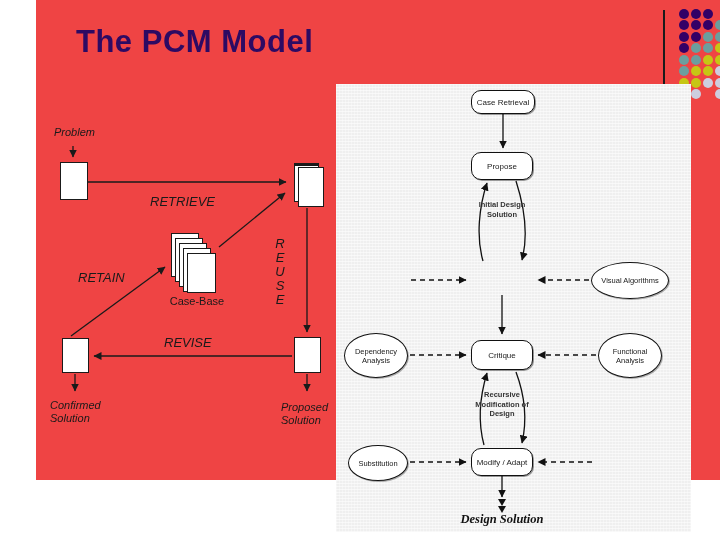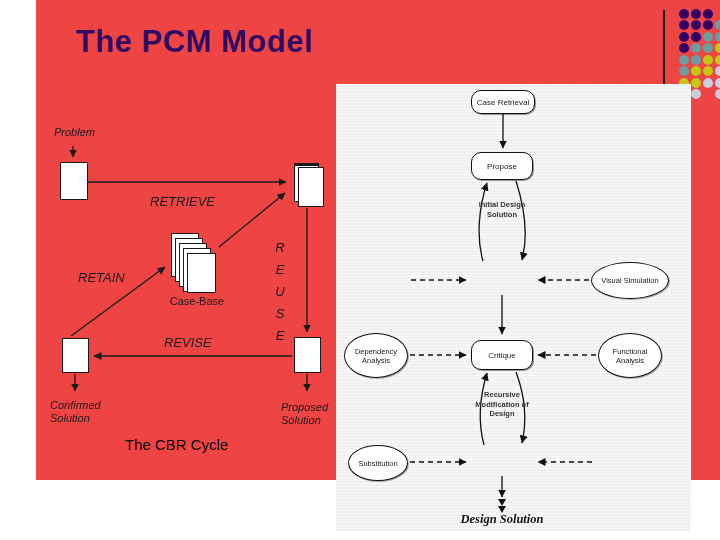--- a/index.html
+++ b/index.html
@@ -19,21 +19,21 @@
   .dot { width:10px; height:10px; border-radius:50%; display:block; }
 
   
   .cbr-svg, .panel-svg { position:absolute; left:0; top:0; pointer-events:none; }
   .rect { position:absolute; background:#fff; border:1.4px solid #1a1a1a; }
   .page { position:absolute; background:#fff; border:1.3px solid #1a1a1a; }
   .lbl { position:absolute; color:#1a1a1a; }
   .it { font-style:italic; }
   .cycle-word { font-size:13px; }
   .small-lbl { font-size:11px; }
-  .reuse { width:14px; word-break:break-all; line-height:22px; font-size:13px; text-align:center; }
+  .reuse { width:14px; word-break:break-all; line-height:14px; font-size:13px; text-align:center; }
   .caption { font-size:15px; color:#000; }
   .two-line { line-height:13px; }
 
   
   .panel { position:absolute; left:300px; top:84px; width:355px; height:448px;
     background-color:#efefef;
     background-image:
       repeating-linear-gradient(0deg, rgba(255,255,255,.55) 0 1px, transparent 1px 3px),
       repeating-linear-gradient(90deg, rgba(255,255,255,.35) 0 1px, transparent 1px 3px);
   }
@@ -203,21 +203,20 @@
   <div class="lbl it cycle-word" style="left:42px; top:270px;">RETAIN</div>
 
   <div class="lbl it cycle-word" style="left:128px; top:335px;">REVISE</div>
 
   <div class="rect" style="left:26px; top:338px; width:27px; height:35px;"></div>
   <div class="rect" style="left:258px; top:337px; width:27px; height:36px;"></div>
 
   <div class="lbl it small-lbl two-line" style="left:14px; top:399px; width:62px;">Confirmed Solution</div>
   <div class="lbl it small-lbl two-line" style="left:245px; top:401px; width:60px;">Proposed Solution</div>
 
-  <div class="lbl caption" style="left:89px; top:436px;">The CBR Cycle</div>
 
   <div class="panel" style="background-color: rgb(239, 239, 239);">
     <svg class="panel-svg" width="355" height="448" viewBox="0 0 355 448">
       <defs>
         <marker id="ah2" markerWidth="9" markerHeight="8" refX="7.5" refY="4" orient="auto" markerUnits="userSpaceOnUse">
           <path d="M0,0 L8,4 L0,8 z" fill="#111"></path>
         </marker>
       </defs>
       <g stroke="#111" stroke-width="1.3" fill="none">
 
@@ -238,25 +237,26 @@
         <path d="M256,378 L202,378" stroke-dasharray="5 4" marker-end="url(#ah2)"></path>
       </g>
 
       <polygon points="162,415 170,415 166,422" fill="#111"></polygon>
       <polygon points="162,422 170,422 166,429" fill="#111"></polygon>
     </svg>
 
     <div class="node" style="left:135px; top:6px; width:64px; height:24px;">Case Retrieval</div>
     <div class="node" style="left:135px; top:68px; width:62px; height:28px;">Propose</div>
     <div class="node" style="left:135px; top:256px; width:62px; height:30px;">Critique</div>
+    <div class="node" style="left:135px; top:364px; width:62px; height:28px;">Modify / Adapt</div>
 
     <div class="loop-lbl" style="left:142px; top:116px; width:48px;">Initial Design Solution</div>
     <div class="loop-lbl" style="left:136px; top:306px; width:60px;">Recursive Modification of Design</div>
 
-    <div class="ellipse" style="left:255px; top:178px; width:78px; height:37px;">Visual Simulation</div>
+    <div class="ellipse" style="left:255px; top:178px; width:78px; height:37px;">Visual Algorithms</div>
     <div class="ellipse" style="left:8px; top:249px; width:64px; height:45px;">Dependency Analysis</div>
     <div class="ellipse" style="left:262px; top:249px; width:64px; height:45px;">Functional Analysis</div>
     <div class="ellipse" style="left:12px; top:361px; width:60px; height:36px;">Substitution</div>
 
     <div class="design-solution" style="left:116px; top:428px; width:100px;">Design Solution</div>
   </div>
 
 </div>
 
 </body></html>

